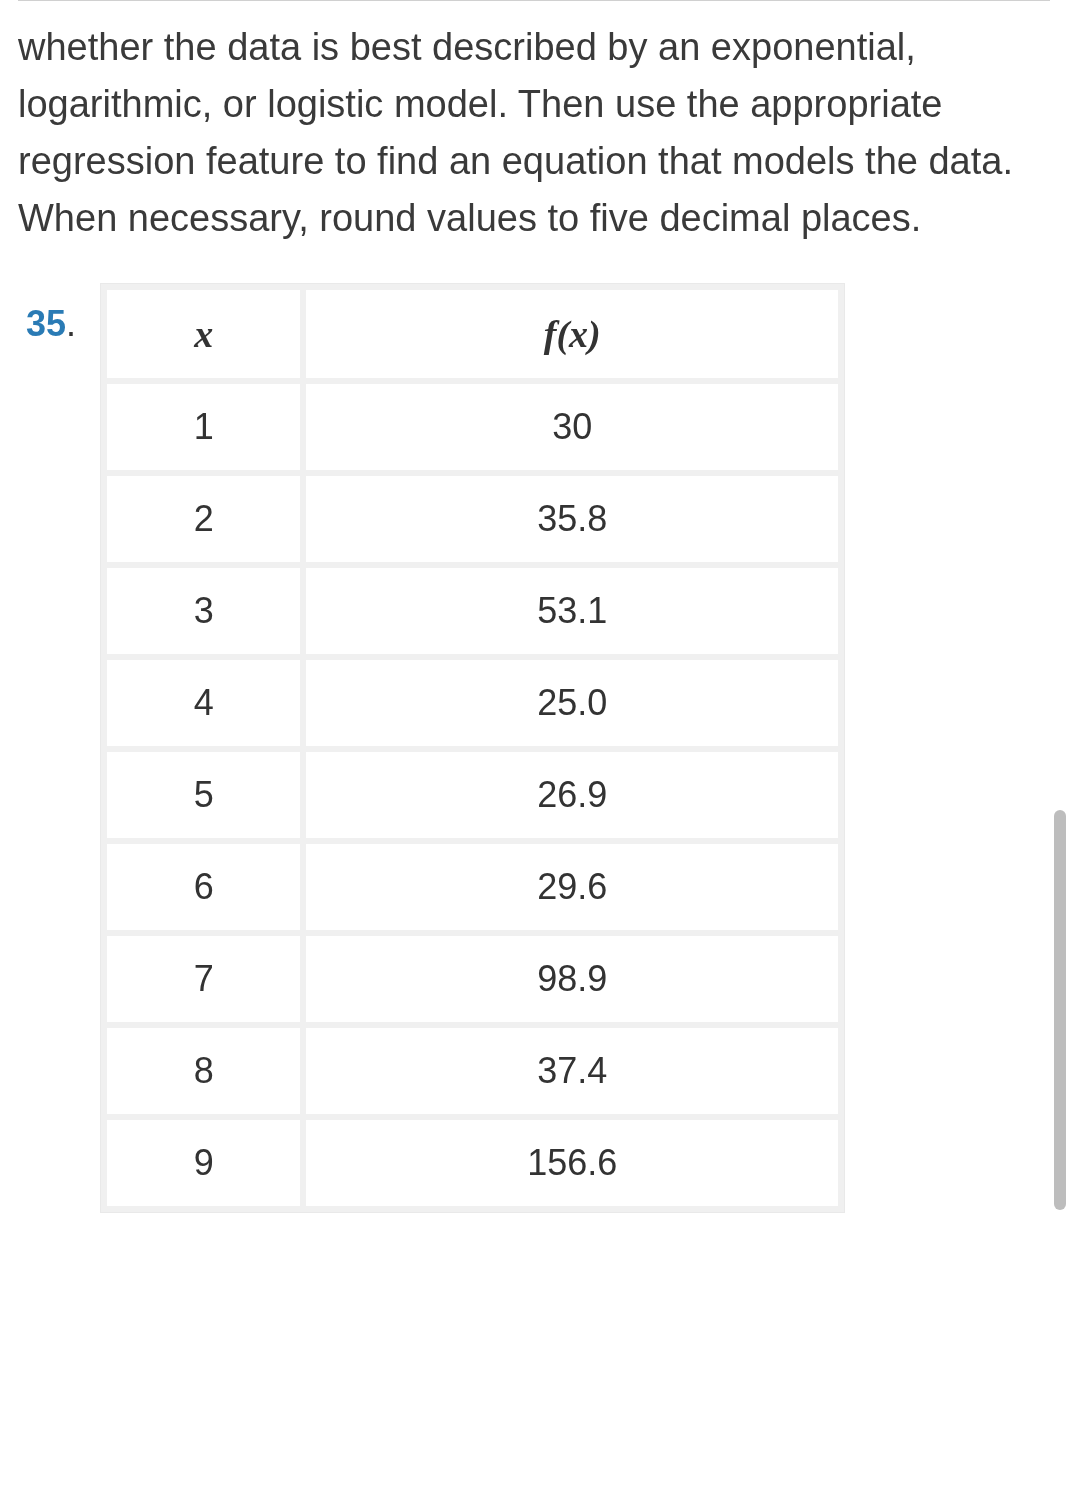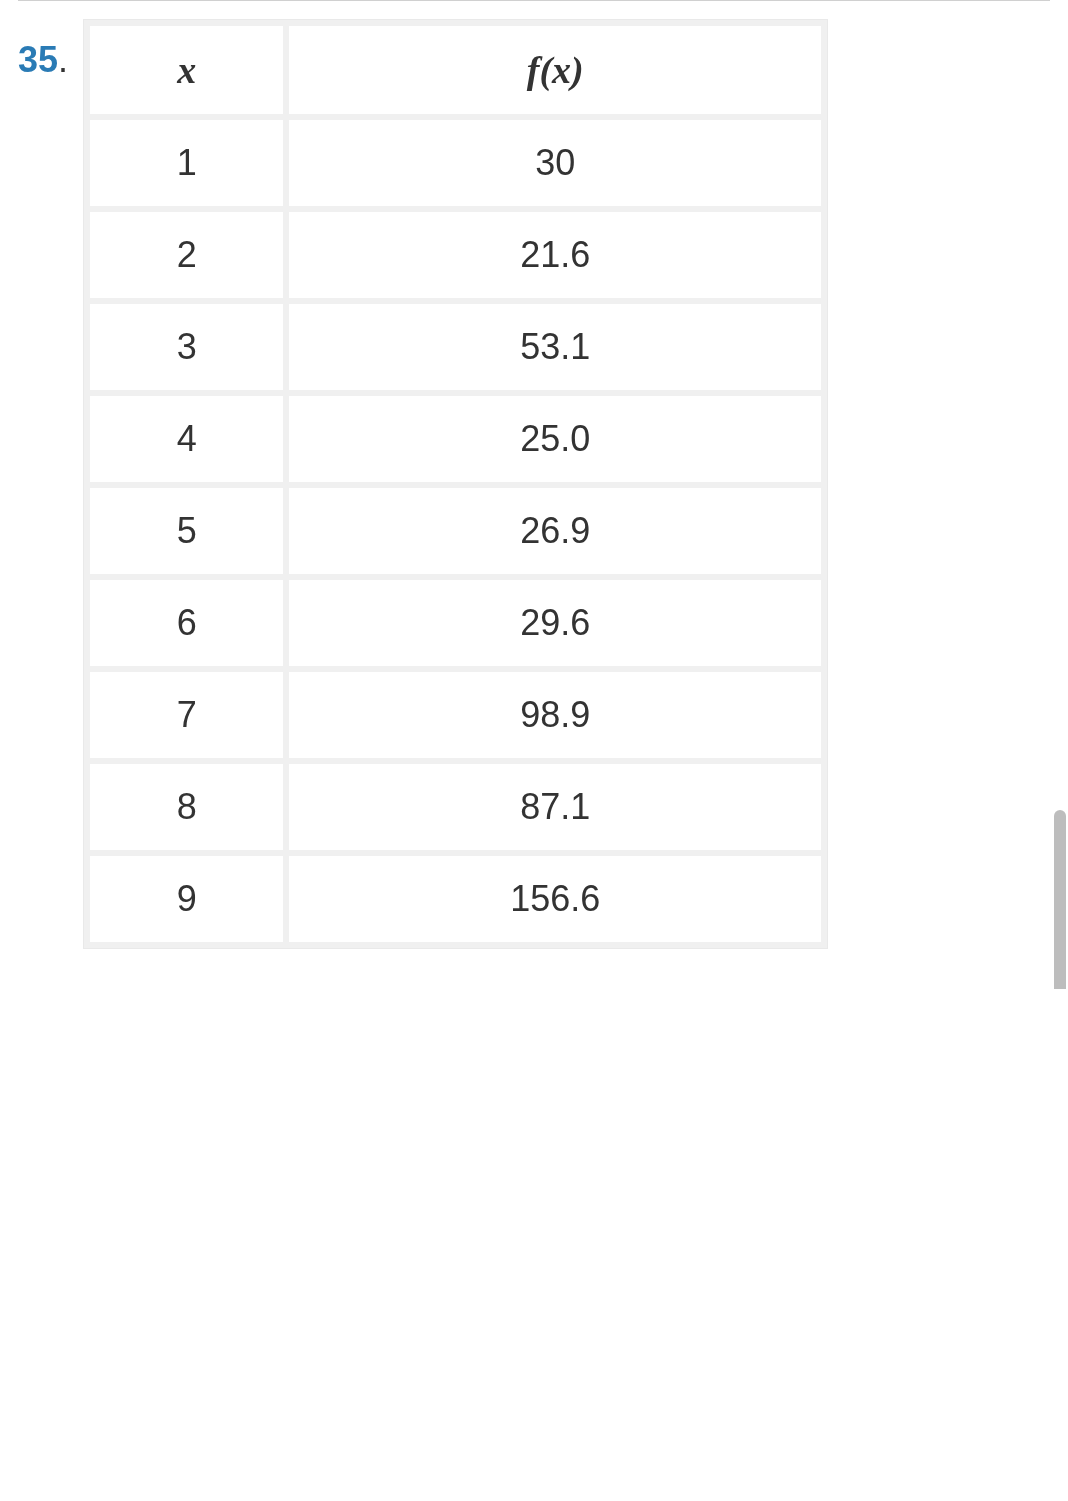--- a/index.html
+++ b/index.html
@@ -27,21 +27,22 @@
     .instruction {
       font-size: 38px;
       line-height: 1.5;
       color: #3a3a3a;
       margin-bottom: 36px;
       font-weight: 400;
     }
     .exercise-row {
       display: flex;
       align-items: flex-start;
-      gap: 15px;
+      gap: 24px;
+      margin-left: 8px;
     }
     .exercise-number {
       font-size: 36px;
       font-weight: 700;
       color: #2a7bb5;
       padding-top: 20px;
     }
     .dot {
       color: #333333;
       font-weight: 400;
@@ -79,41 +80,42 @@
       border-radius: 6px;
     }
   </style>
 </head>
 <body>
 
 <div class="top-rule"></div>
 
 <div class="content">
 
+  <p class="instruction">whether the data is best described by an exponential, logarithmic, or logistic model. Then use the appropriate regression feature to find an equation that models the data. When necessary, round values to five decimal places.</p>
 
   <div class="exercise-row">
     <div class="exercise-number">
       <span>35</span><span class="dot">.</span>
     </div>
 
     <table>
       <thead>
         <tr>
           <th>x</th>
           <th>f(x)</th>
         </tr>
       </thead>
       <tbody>
         <tr>
           <td>1</td>
           <td>30</td>
         </tr>
         <tr>
           <td>2</td>
-          <td>21.6</td>
+          <td>35.8</td>
         </tr>
         <tr>
           <td>3</td>
           <td>53.1</td>
         </tr>
         <tr>
           <td>4</td>
           <td>25.0</td>
         </tr>
         <tr>
@@ -123,21 +125,21 @@
         <tr>
           <td>6</td>
           <td>29.6</td>
         </tr>
         <tr>
           <td>7</td>
           <td>98.9</td>
         </tr>
         <tr>
           <td>8</td>
-          <td>87.1</td>
+          <td>37.4</td>
         </tr>
         <tr>
           <td>9</td>
           <td>156.6</td>
         </tr>
       </tbody>
     </table>
   </div>
 </div>
 

